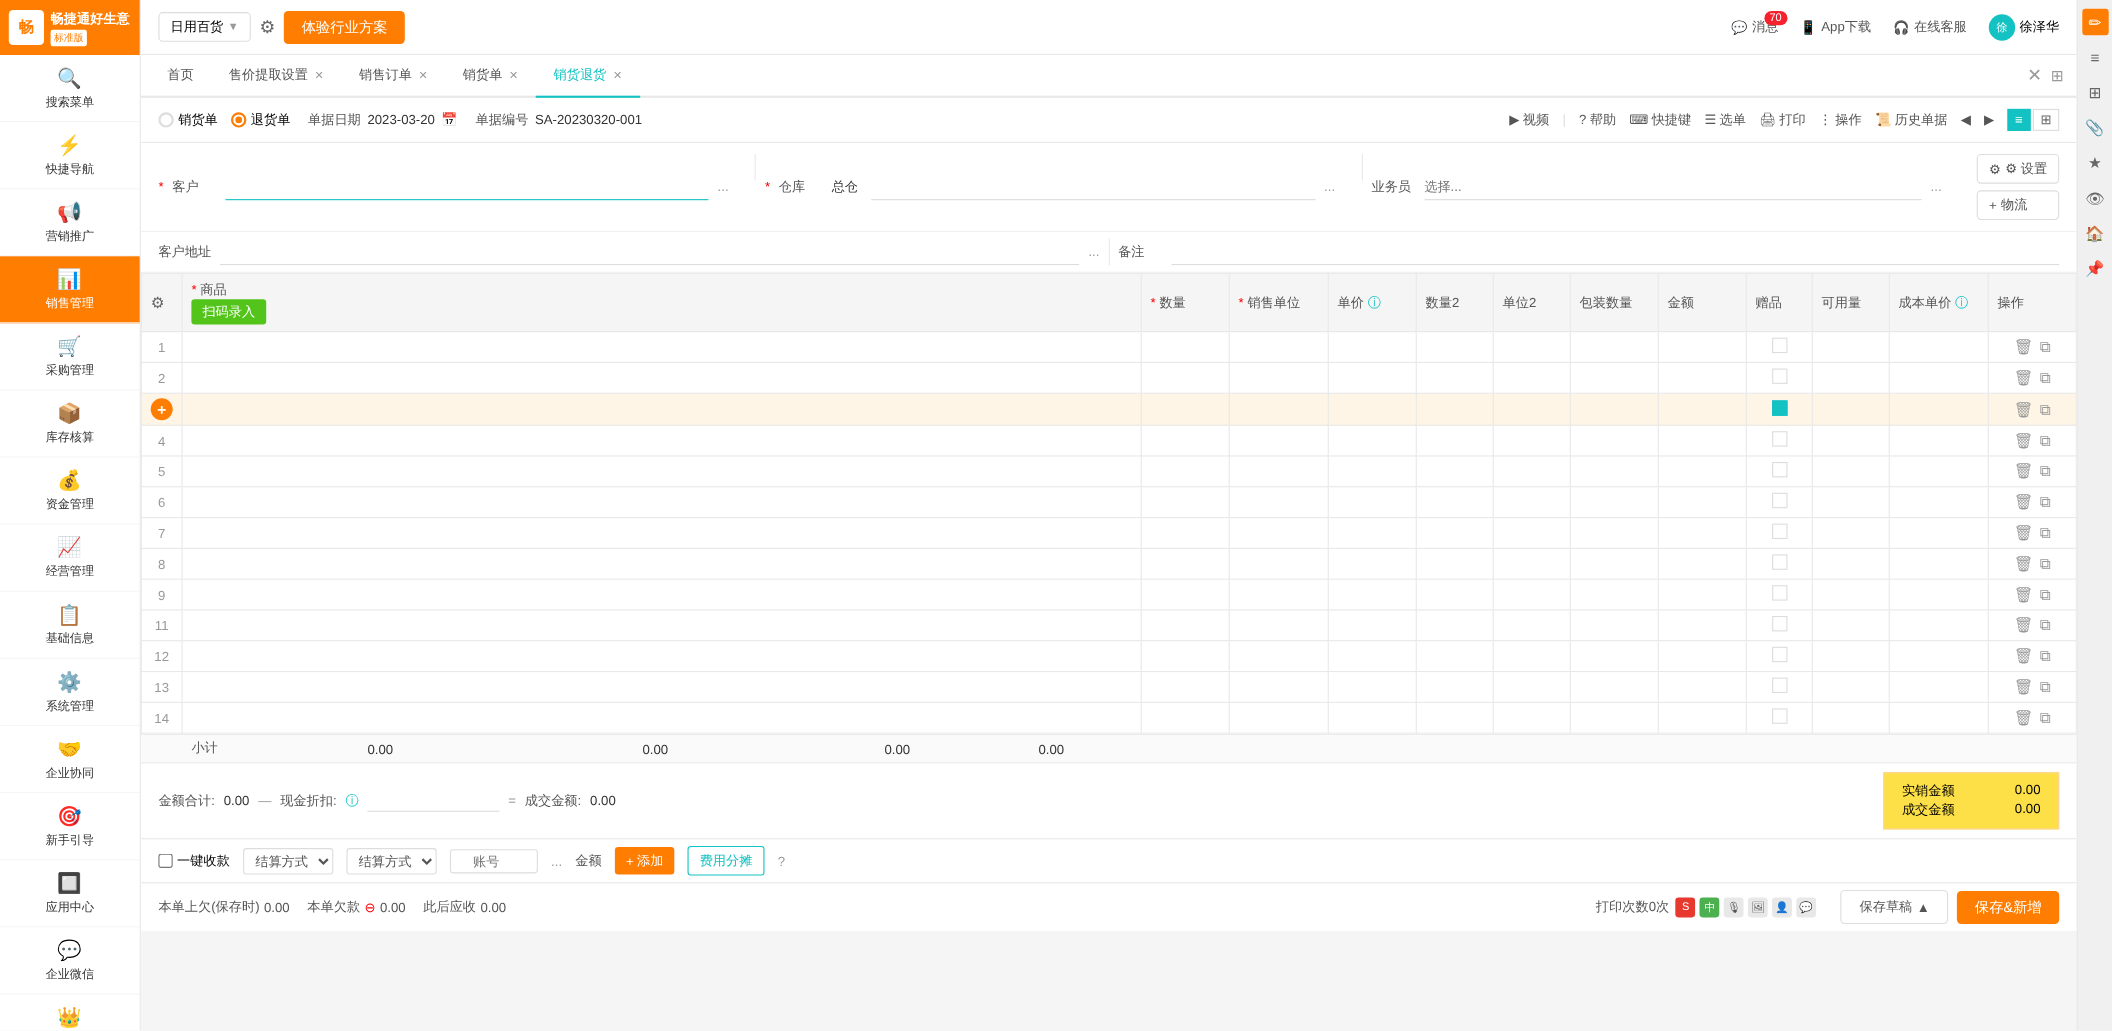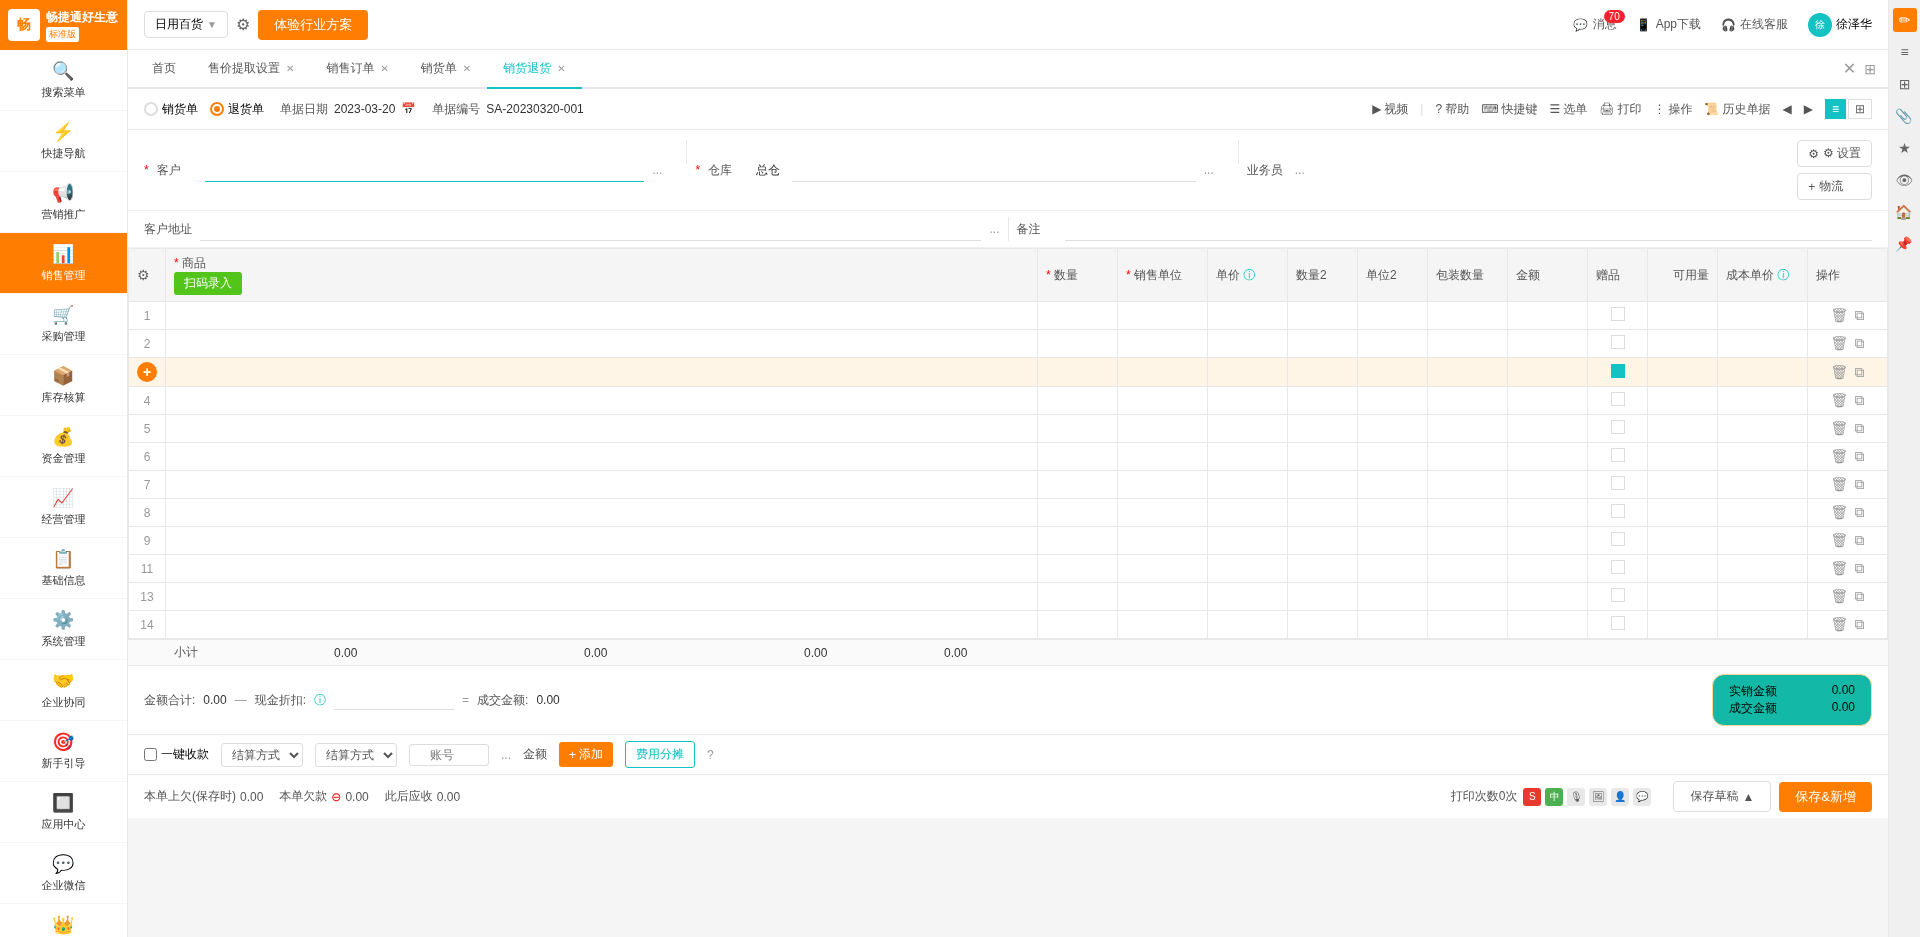--- a/index.html
+++ b/index.html
@@ -336,20 +336,21 @@
           <div class="form-field-group">
             <span class="field-required">*</span>
             <span class="field-label">仓库</span>
             <span style="color:#333;margin-right:4px;">总仓</span>
             <input class="field-input" style="">
             <span class="field-dots">...</span>
           </div>
           <div class="field-separator"></div>
           <div class="form-field-group">
             <span class="field-label">业务员</span>
+            <input class="field-input" placeholder="选择..." style="">
             <span class="field-dots">...</span>
           </div>
           <div style="display:flex;flex-direction:column;gap:6px;margin-left:16px;">
             <div class="form-right-btn">
               <span>⚙</span>
               <span>⚙ 设置</span>
             </div>
             <div class="form-right-btn">
               <span>+</span>
               <span>物流</span>
@@ -402,21 +403,21 @@
                 </th>
                 <th style="width:80px;">
                   <span>包装数量</span>
                 </th>
                 <th style="width:80px;">
                   <span>金额</span>
                 </th>
                 <th style="width:60px;">
                   <span>赠品</span>
                 </th>
-                <th style="width:70px;text-align:right;">
+                <th style="width:70px;">
                   <span>可用量</span>
                 </th>
                 <th style="width:90px;">
                   <span>成本单价</span>
                   <span style="color:#13c2c2;">ⓘ</span>
                 </th>
                 <th style="width:80px;">
                   <span>操作</span>
                 </th>
               </tr>
@@ -618,20 +619,40 @@
       <td style=""></td>
       <td style=""></td>
       <td style="">
         <div class="action-icons">
           <span class="action-icon">🗑</span>
           <span class="action-icon">⧉</span>
         </div>
       </td>
     </tr>
                 <tr>
+      <td class="row-num" style="">12</td>
+      <td style=""><input style="width: 100%; border: none; outline: none; background: transparent;"></td>
+      <td style=""></td>
+      <td style=""></td>
+      <td style=""></td>
+      <td style=""></td>
+      <td style=""></td>
+      <td style=""></td>
+      <td style=""></td>
+      <td class="checkbox-cell" style=""><div class="cb"></div></td>
+      <td style=""></td>
+      <td style=""></td>
+      <td style="">
+        <div class="action-icons">
+          <span class="action-icon">🗑</span>
+          <span class="action-icon">⧉</span>
+        </div>
+      </td>
+    </tr>
+                <tr>
       <td class="row-num" style="">13</td>
       <td style=""><input style="width: 100%; border: none; outline: none; background: transparent;"></td>
       <td style=""></td>
       <td style=""></td>
       <td style=""></td>
       <td style=""></td>
       <td style=""></td>
       <td style=""></td>
       <td style=""></td>
       <td class="checkbox-cell" style=""><div class="cb"></div></td>
@@ -686,21 +707,21 @@
           <span class="total-label">金额合计:</span>
           <span class="total-value">0.00</span>
           <span class="total-separator minus-icon">—</span>
           <span class="total-label">现金折扣:</span>
           <span style="color:#13c2c2;">ⓘ</span>
           <input style="width: 120px; border-top: none; border-right: none; border-left: none; border-image: initial; border-bottom: 1px solid rgb(221, 221, 221); outline: none; padding: 2px 4px;">
           <span class="total-separator">=</span>
           <span class="transaction-label">成交金额:</span>
           <span class="transaction-value">0.00</span>
 
-          <div style="margin-left:auto;background:#14b8a6;border:1px solid #ffd591;padding:8px 16px;border-radius:12px;min-width:160px;">
+          <div style="margin-left:auto;background:#fde047;border:1px solid #ffd591;padding:8px 16px;border-radius:0;min-width:160px;">
             <div style="display:flex;justify-content:space-between;gap:20px;">
               <span>实销金额</span>
               <span>0.00</span>
             </div>
             <div style="display:flex;justify-content:space-between;gap:20px;">
               <span>成交金额</span>
               <span>0.00</span>
             </div>
           </div>
         </div>

